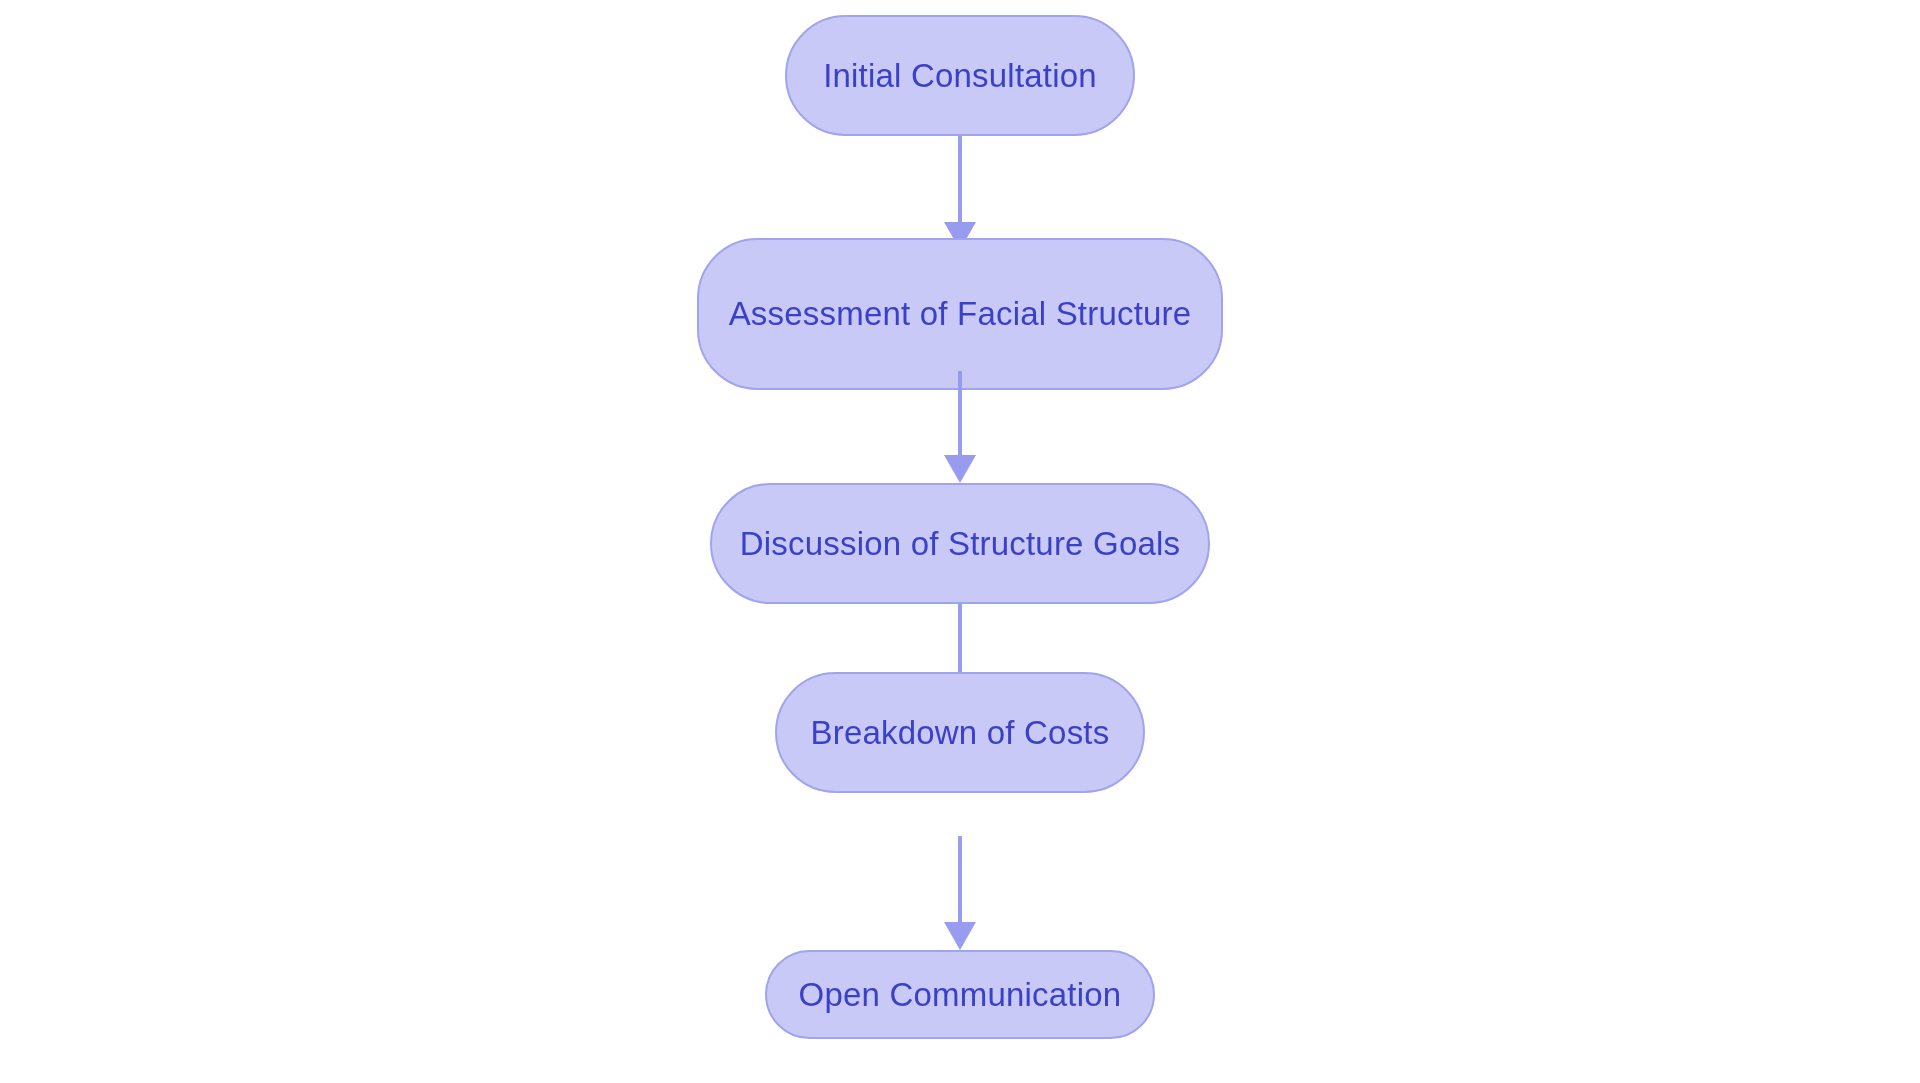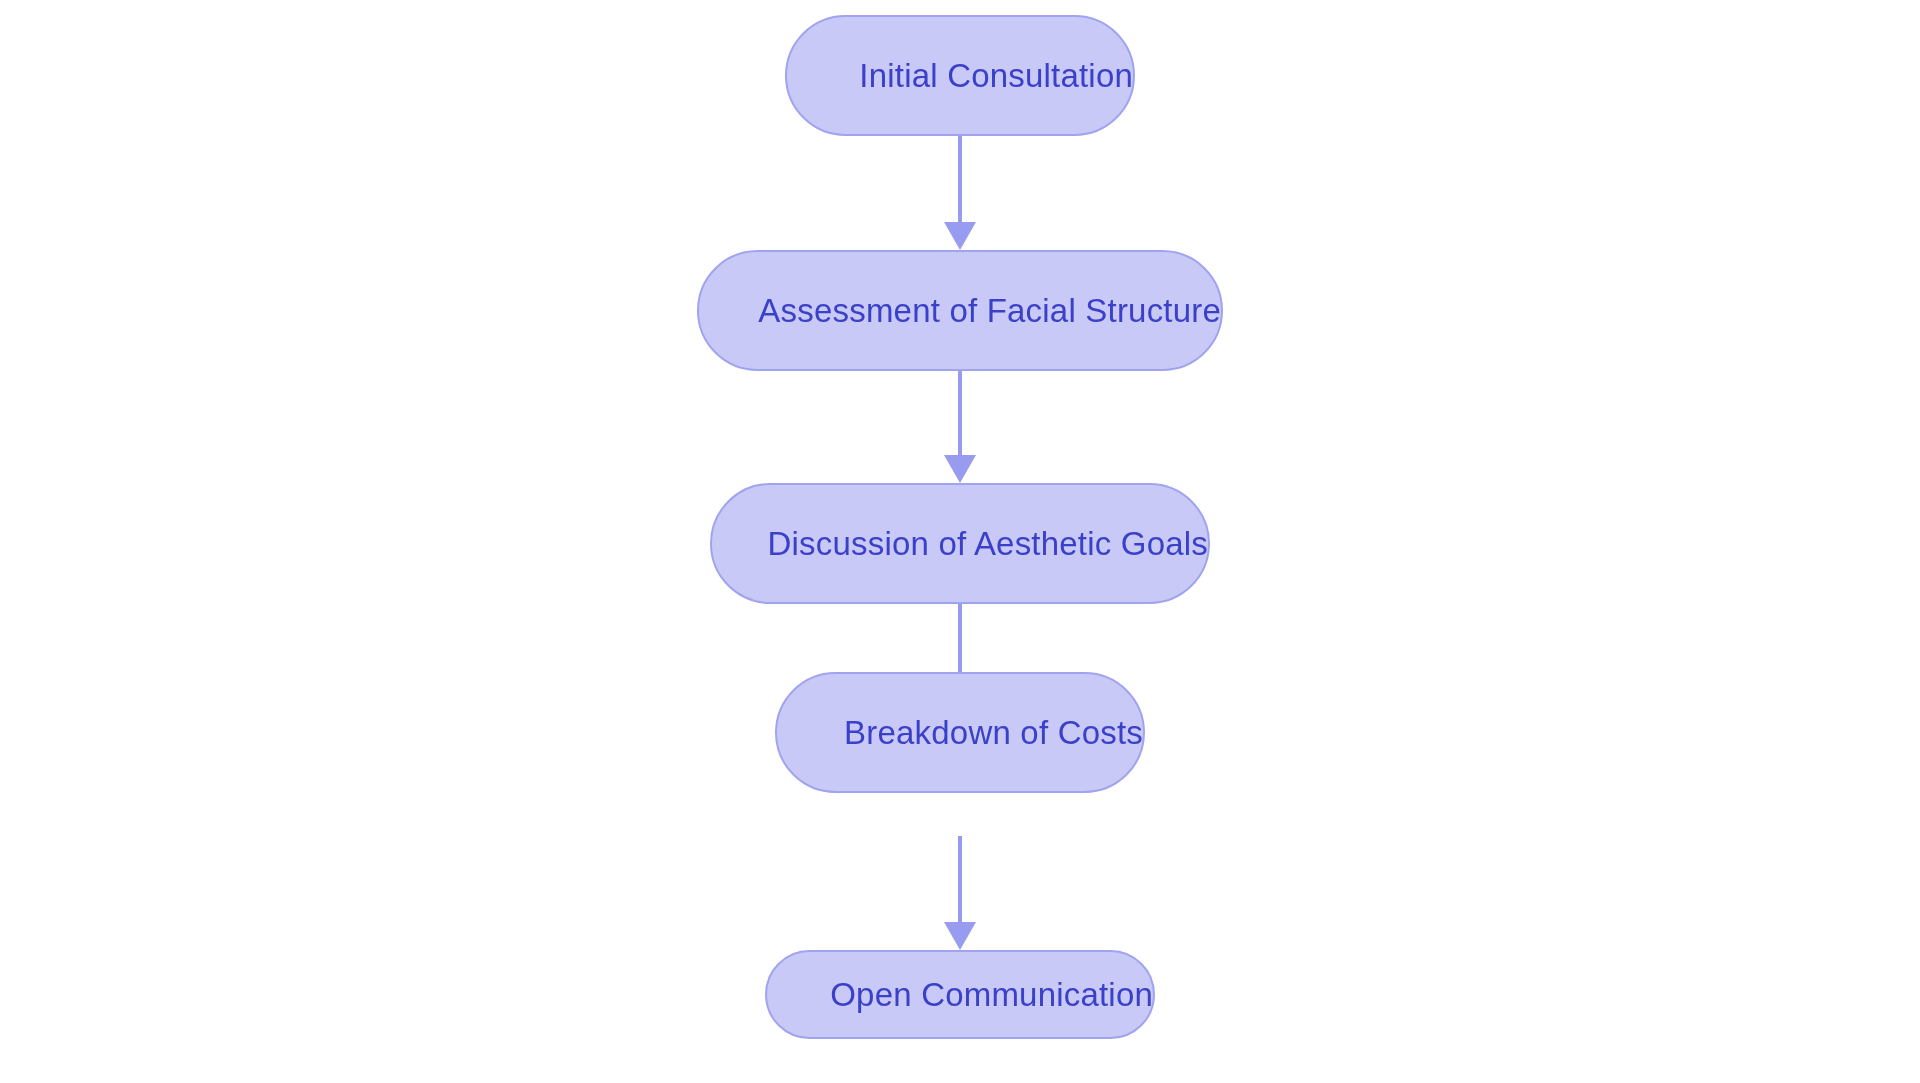--- a/index.html
+++ b/index.html
@@ -22,21 +22,21 @@
     background: var(--bg-color);
     overflow: hidden;
   }
   .node {
     position: absolute;
     background: var(--node-fill);
     border: 2px solid var(--node-border);
     border-radius: 60.5px;
     display: flex;
     align-items: center;
-    justify-content: flex-end;
+    justify-content: center;
   }
   .node-label {
     color: var(--text-color);
     font-size: 33px;
     font-weight: 400;
     letter-spacing: 0.2px;
     white-space: nowrap;
     text-align: center;
   }
   .arrow {
@@ -58,31 +58,31 @@
 
   <div class="node" style="left:785px; top:15px; width:350px; height:121px;">
     <span class="node-label">Initial Consultation</span>
   </div>
 
   <svg class="arrow" style="left:940px; top:136px;" width="40" height="114" viewBox="0 0 40 114">
     <line x1="20" y1="0" x2="20" y2="88"></line>
     <polygon points="4,86 36,86 20,114"></polygon>
   </svg>
 
-  <div class="node" style="left:697px; top:250px; width:526px; height:121px;">
+  <div class="node" style="left:697px; top:238px; width:526px; height:152px;">
     <span class="node-label">Assessment of Facial Structure</span>
   </div>
 
   <svg class="arrow" style="left:940px; top:371px;" width="40" height="112" viewBox="0 0 40 112">
     <line x1="20" y1="0" x2="20" y2="86"></line>
     <polygon points="4,84 36,84 20,112"></polygon>
   </svg>
 
   <div class="node" style="left:710px; top:483px; width:500px; height:121px;">
-    <span class="node-label">Discussion of Aesthetic Goals</span>
+    <span class="node-label">Discussion of Structure Goals</span>
   </div>
 
   <svg class="arrow" style="left:940px; top:604px;" width="40" height="111" viewBox="0 0 40 111">
     <line x1="20" y1="0" x2="20" y2="85"></line>
     <polygon points="4,83 36,83 20,111"></polygon>
   </svg>
 
   <div class="node" style="left:775px; top:672px; width:370px; height:121px;">
     <span class="node-label">Breakdown of Costs</span>
   </div>

